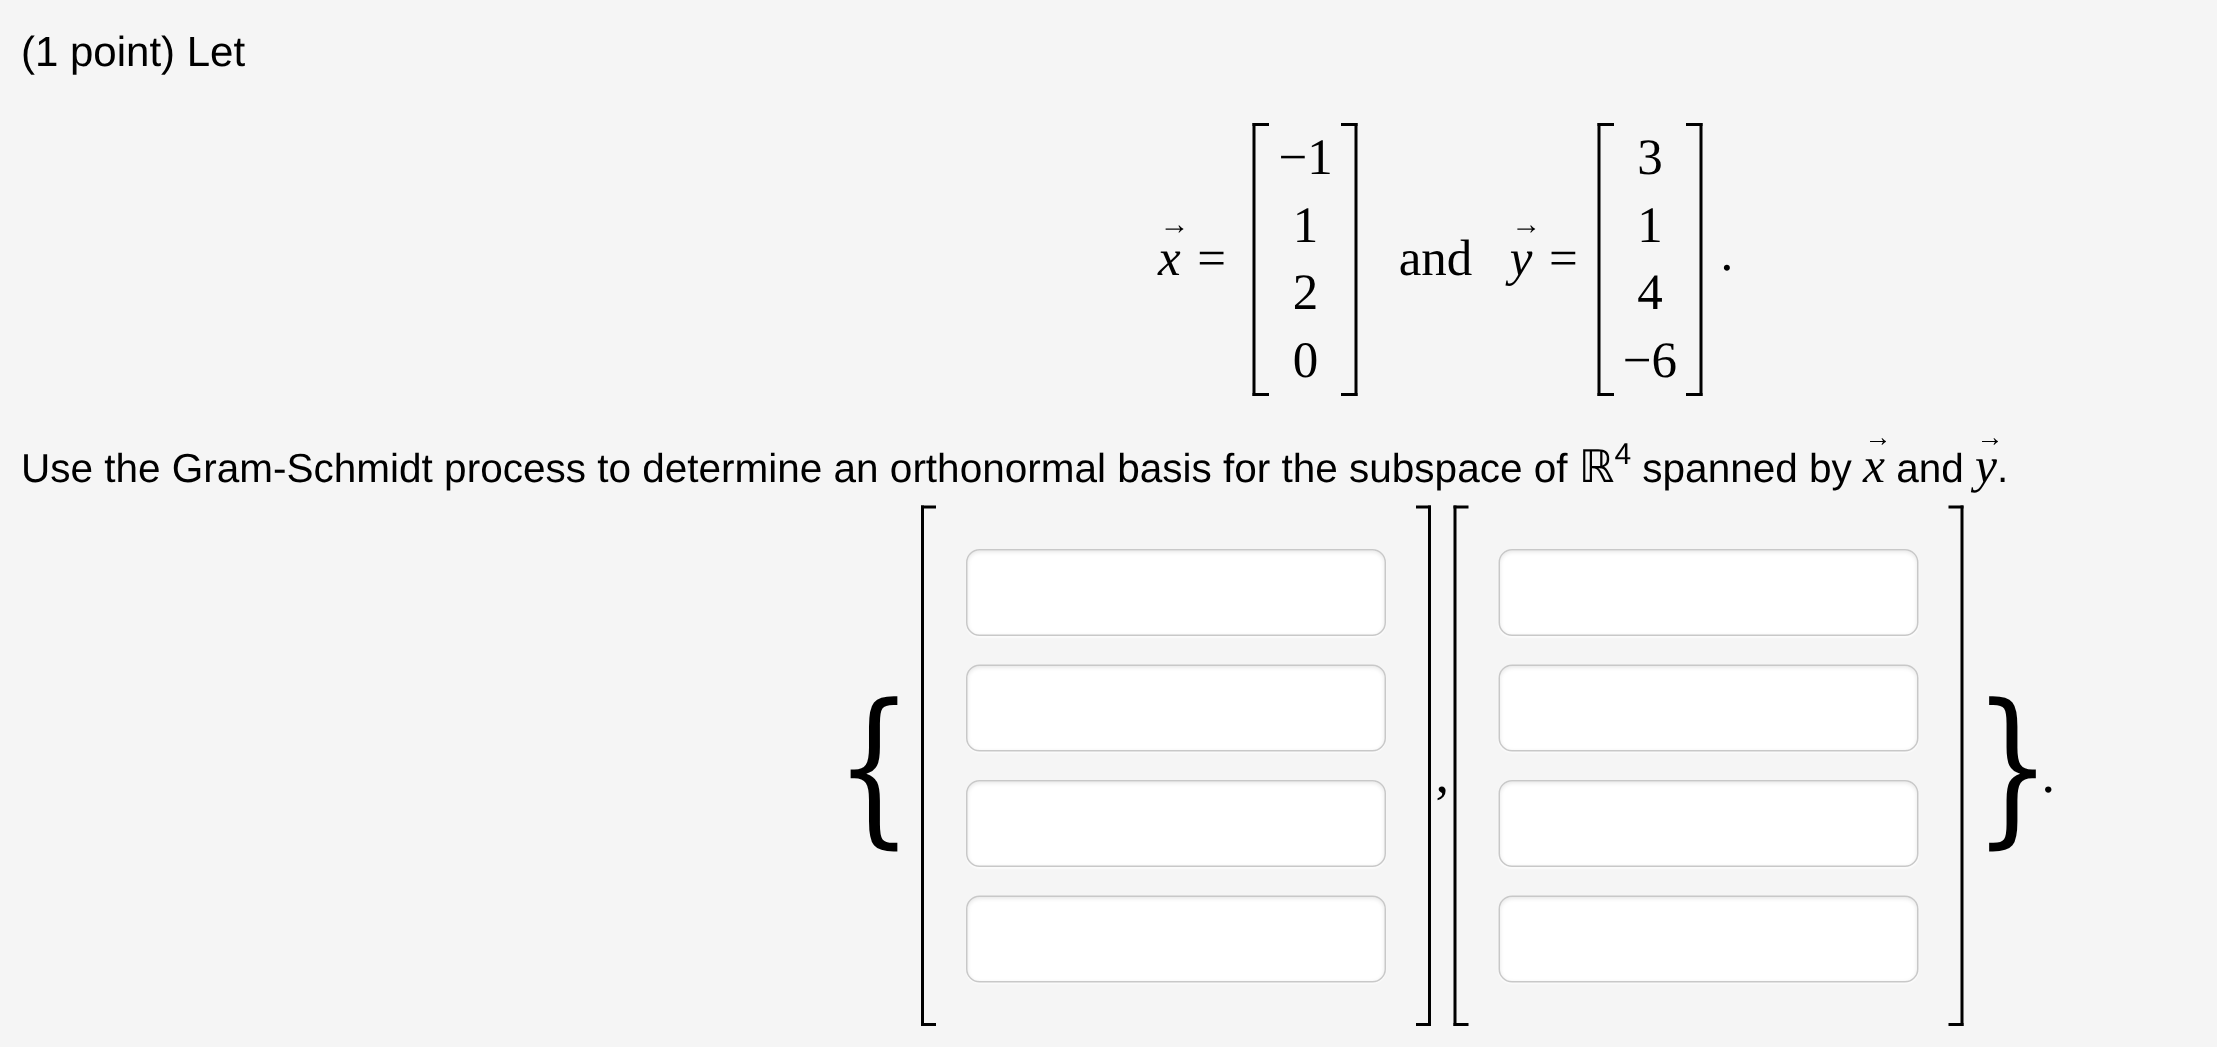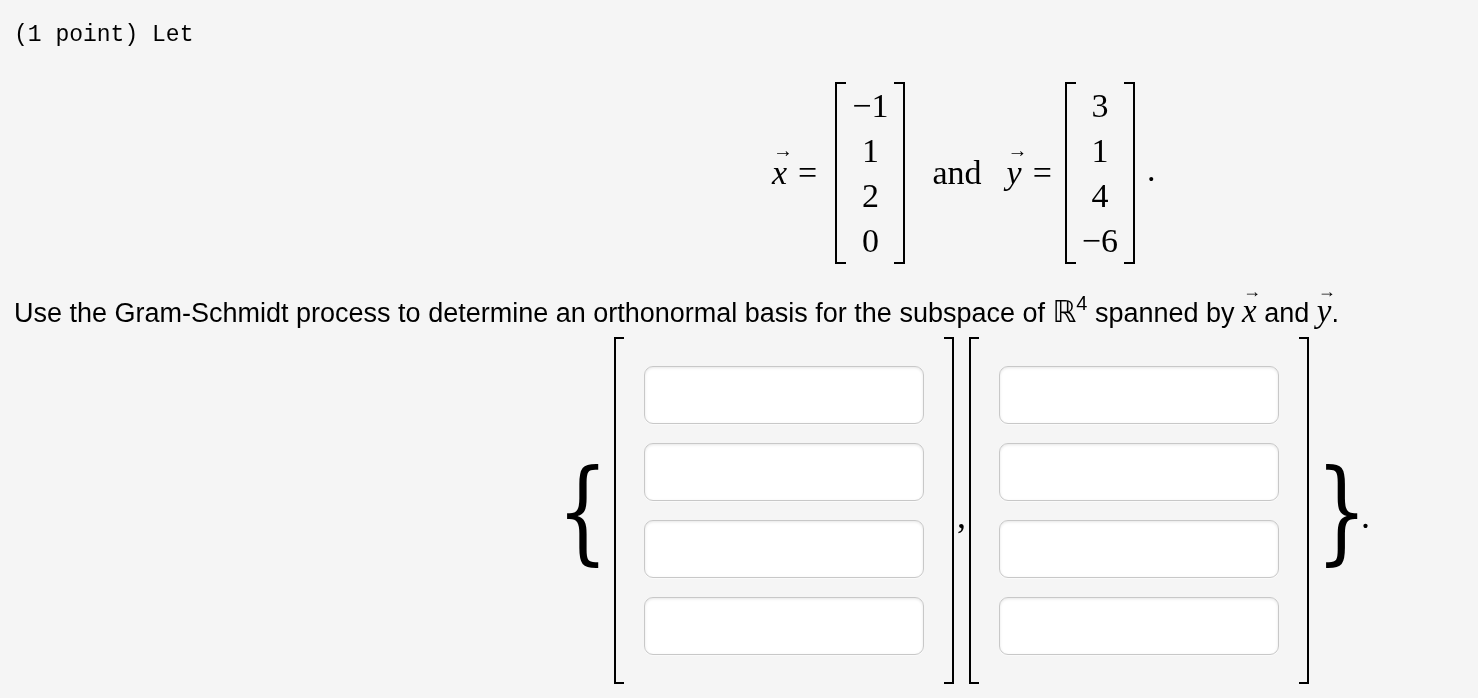--- a/index.html
+++ b/index.html
@@ -9,21 +9,21 @@
     color:#000;
     font-family:"Liberation Sans", sans-serif;
     position:relative;
     overflow:hidden;
   }
   #page { position:absolute; inset:0; }
 
   
   #title {
     position:absolute; left:14px; top:19px;
-    font-size:23px; line-height:32px; white-space:nowrap;font-family:Liberation Mono, monospace;
+    font-size:28px; line-height:32px; white-space:nowrap;
   }
 
   
   #equation {
     position:absolute; left:772px; top:82px; height:182px;
     display:flex; align-items:center;
     font-family:"Liberation Serif","DejaVu Serif",serif;
     font-size:34px; white-space:nowrap;
   }
   .vec { position:relative; display:inline-block; font-style:italic; line-height:1; }

